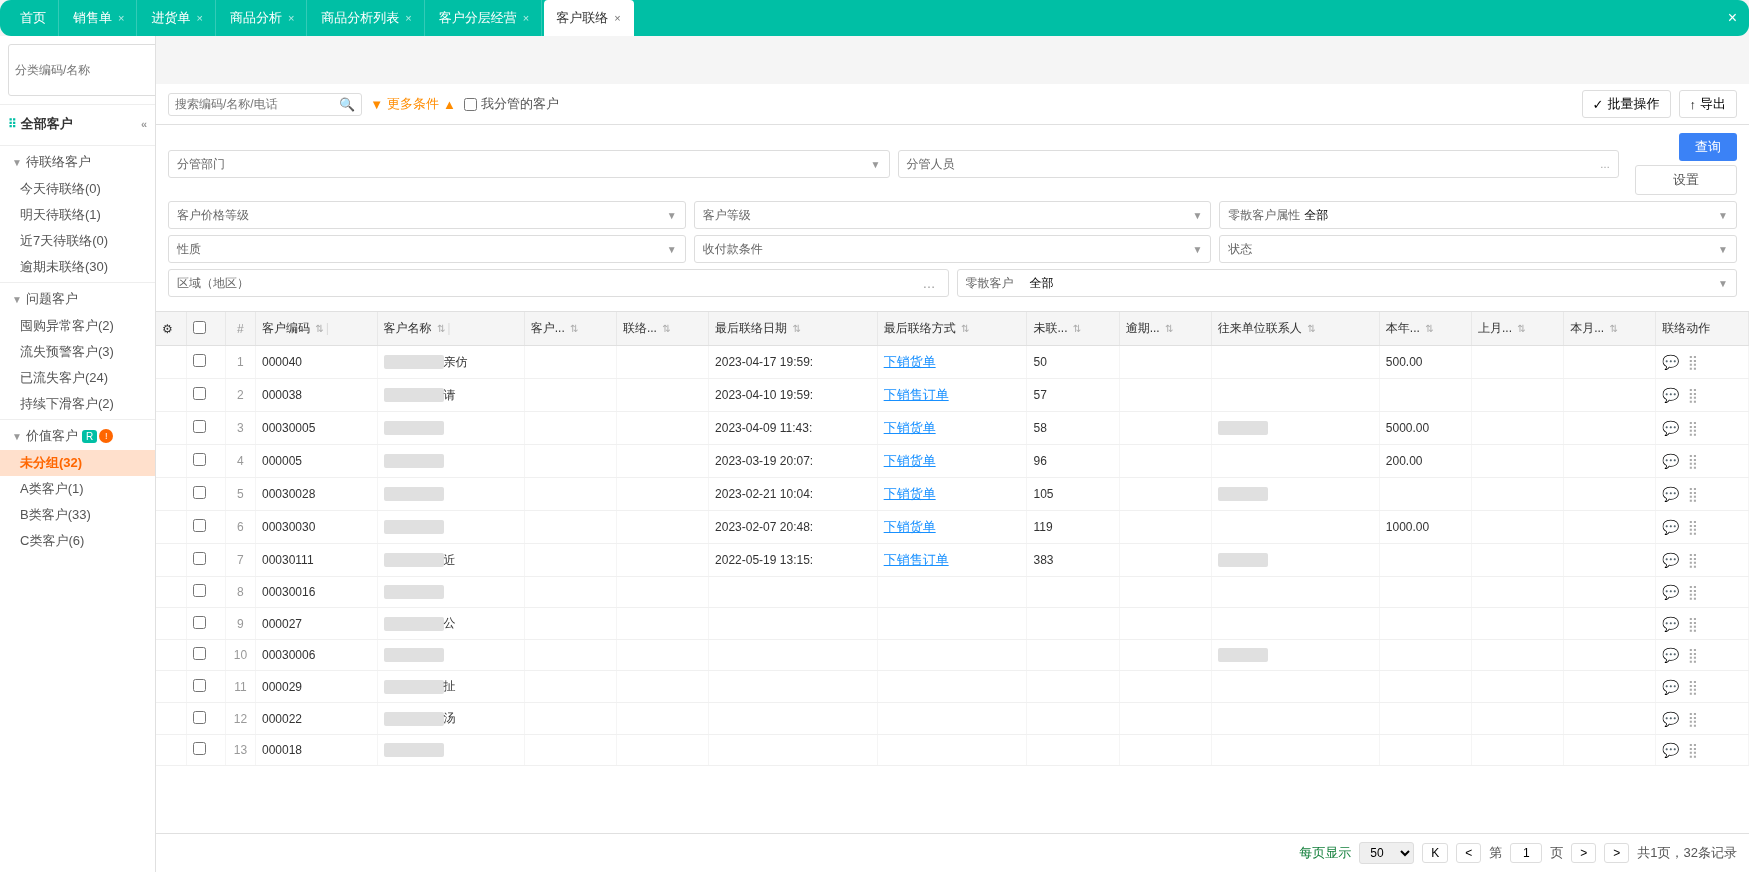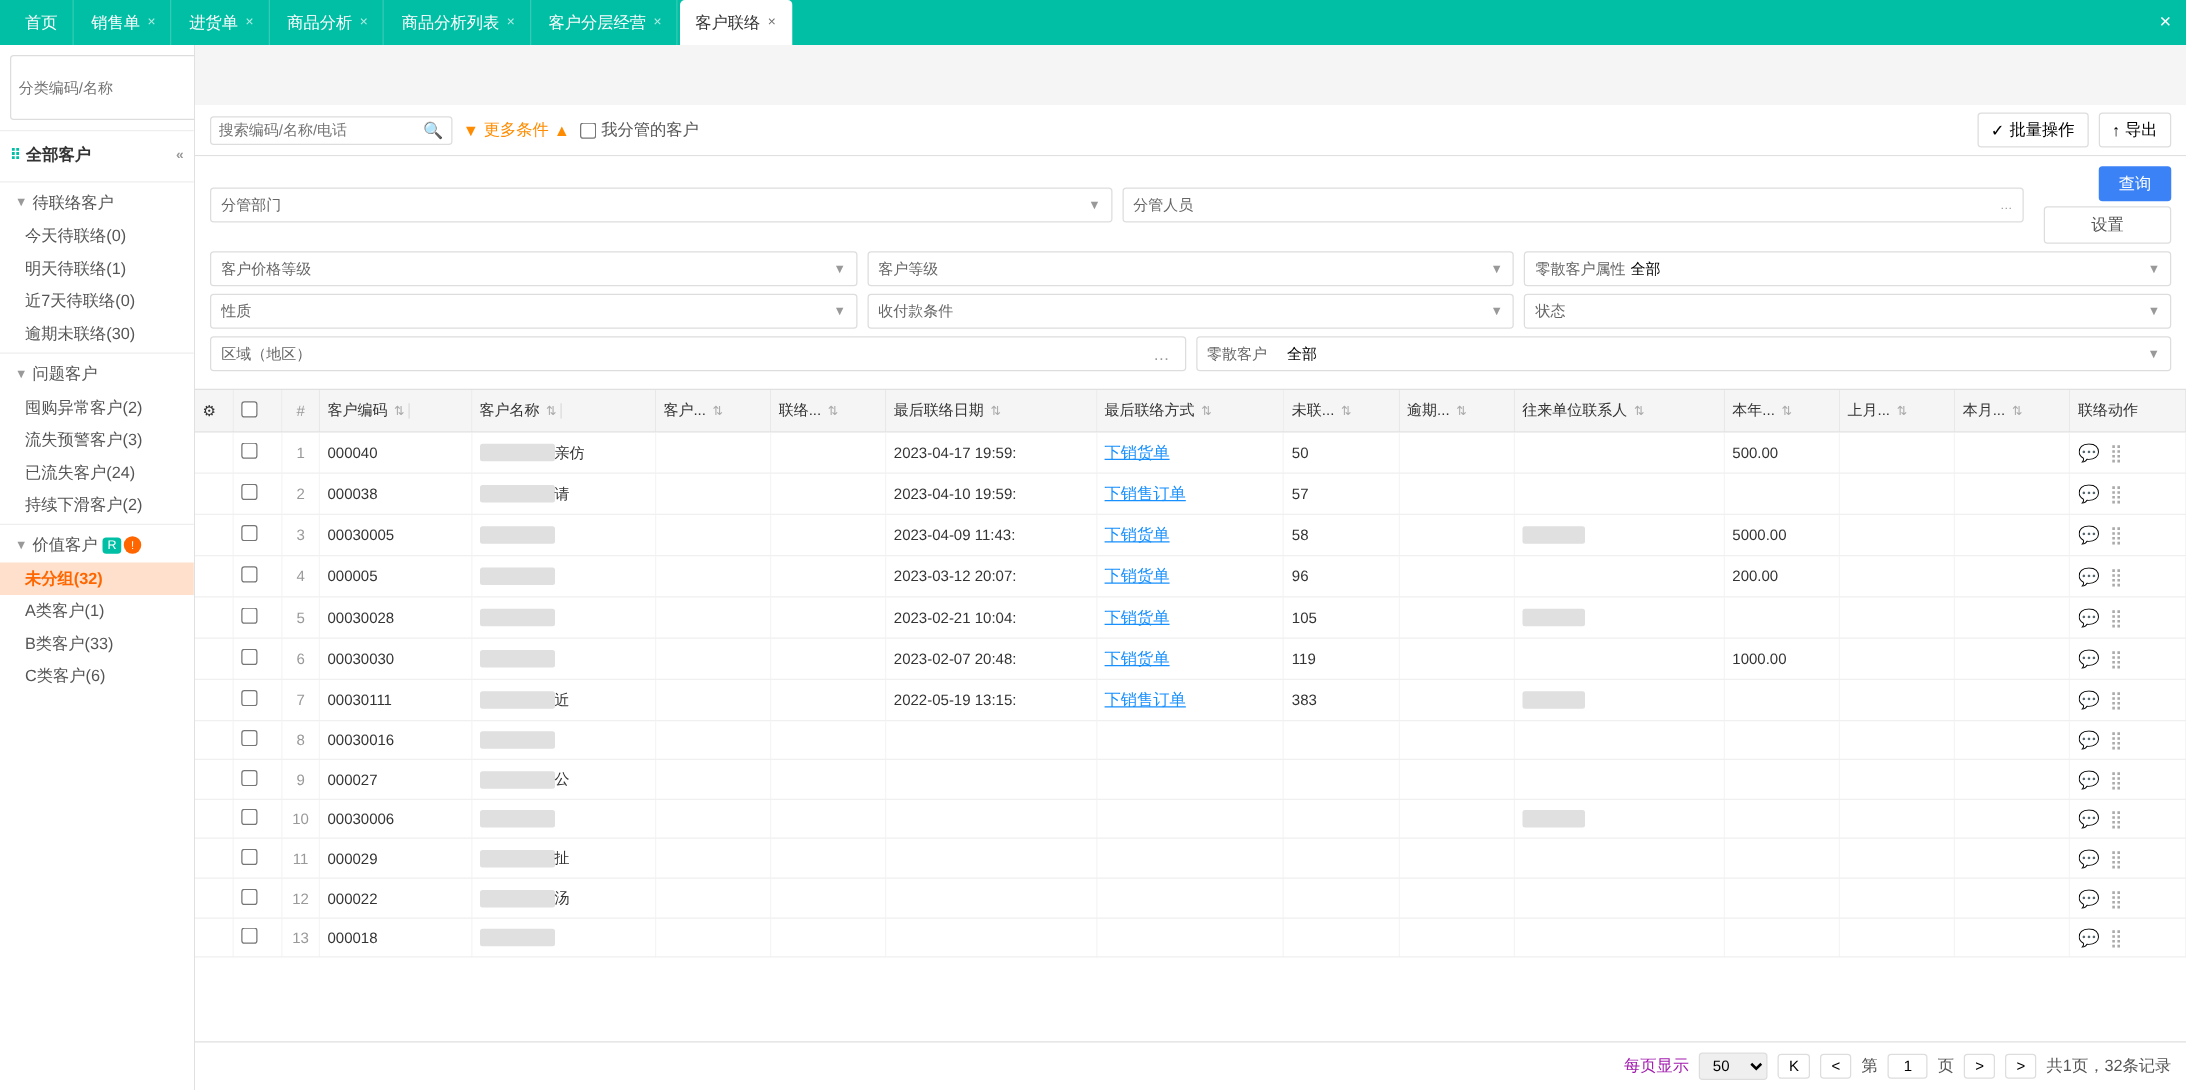--- a/index.html
+++ b/index.html
@@ -2,21 +2,21 @@
 <html><head>
   <meta charset="utf-8">
   <style>
     * { box-sizing: border-box; margin: 0; padding: 0; font-family: 'Microsoft YaHei', Arial, sans-serif; font-size: 13px; }
     body { background: #f5f5f5; overflow: hidden; }
 
     
     .top-nav {
       display: flex; align-items: center;
       background: #00bfa5; height: 36px; padding: 0 8px;
-      color: white; gap: 2px;
+      color: white; gap: 2px; border-radius: 11px;
     }
     .nav-tab {
       display: flex; align-items: center; padding: 0 12px; height: 36px;
       color: white; cursor: pointer; font-size: 13px; white-space: nowrap;
       border-right: 1px solid rgba(255,255,255,0.2);
     }
     .nav-tab.active {
       background: white; color: #333; border-radius: 4px 4px 0 0;
     }
     .nav-tab .close-x { margin-left: 6px; font-size: 11px; opacity: 0.7; }
@@ -132,21 +132,21 @@
     .action-icon { color: #aaa; cursor: pointer; font-size: 14px; }
     .gear-col { width: 30px; }
     .num-col { width: 30px; text-align: center; color: #999; }
 
     
     .pagination {
       display: flex; align-items: center; justify-content: flex-end;
       padding: 8px 12px; background: white; border-top: 1px solid #e0e0e0;
       gap: 8px; font-size: 12px;
     }
-    .page-size-label { color: #a21caf; }
+    .page-size-label { color: #15803d; }
     .page-size-select {
       border: 1px solid #ddd; border-radius: 3px; padding: 2px 6px;
       font-size: 12px; cursor: pointer;
     }
     .page-info { color: #555; }
     .page-btn {
       border: 1px solid #ddd; background: white; padding: 2px 8px;
       border-radius: 3px; cursor: pointer; font-size: 12px;
     }
     .page-btn:disabled { color: #ccc; }
@@ -466,21 +466,21 @@
     </td>
   </tr>
             <tr>
     <td></td>
     <td><input type="checkbox" style=""></td>
     <td class="num-col">4</td>
     <td>000005</td>
     <td><span class="td-blurred">&nbsp;&nbsp;&nbsp;&nbsp;&nbsp;&nbsp;&nbsp;&nbsp;</span></td>
     <td></td>
     <td></td>
-    <td>2023-03-12 20:07:</td>
+    <td>2023-03-19 20:07:</td>
     <td><span class="td-link">下销货单</span></td>
     <td>96</td>
     <td></td>
     <td></td>
     <td>200.00</td>
     <td></td>
     <td></td>
     <td>
       <div class="action-icons">
         <span class="action-icon" title="联络">💬</span>

